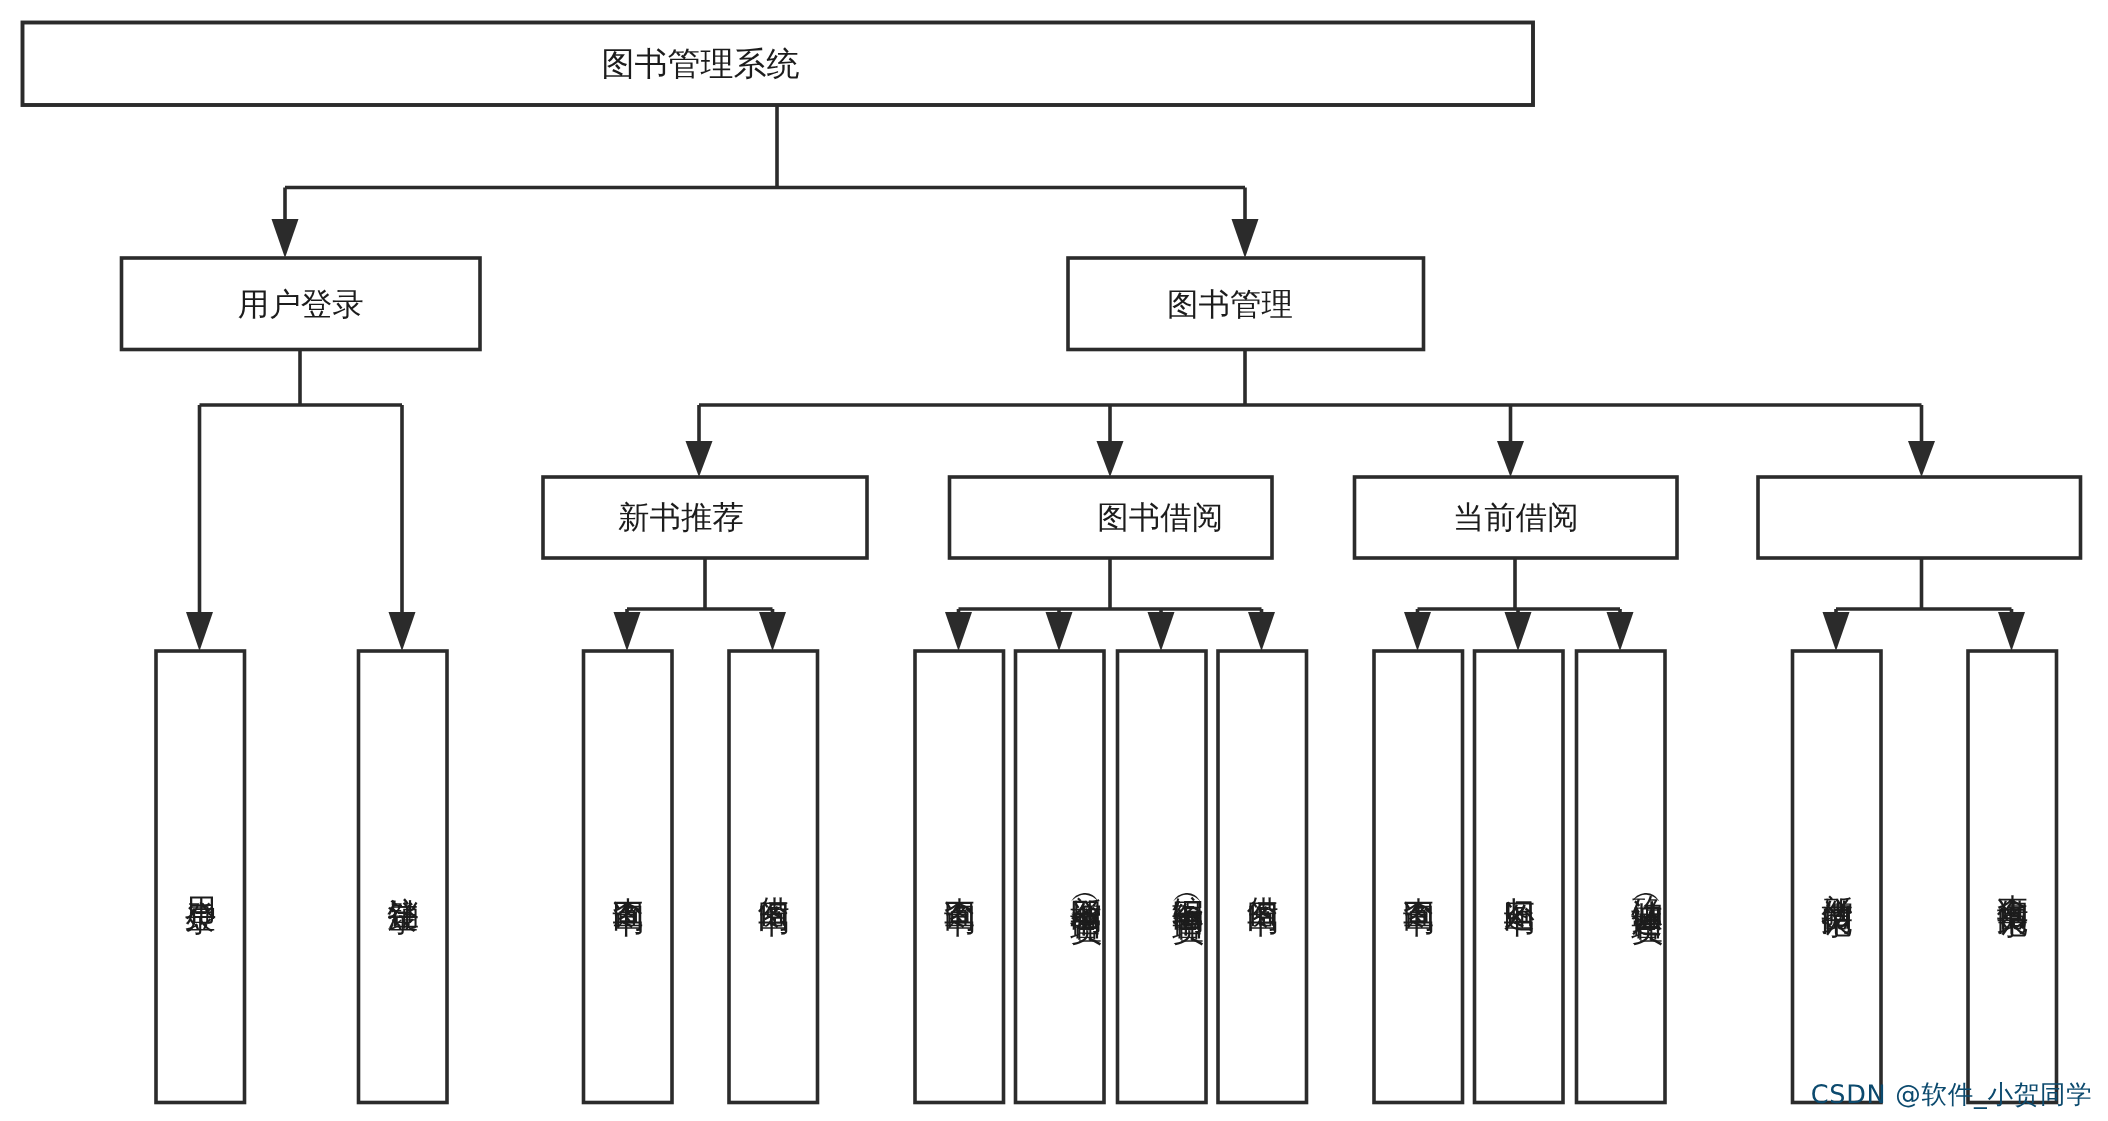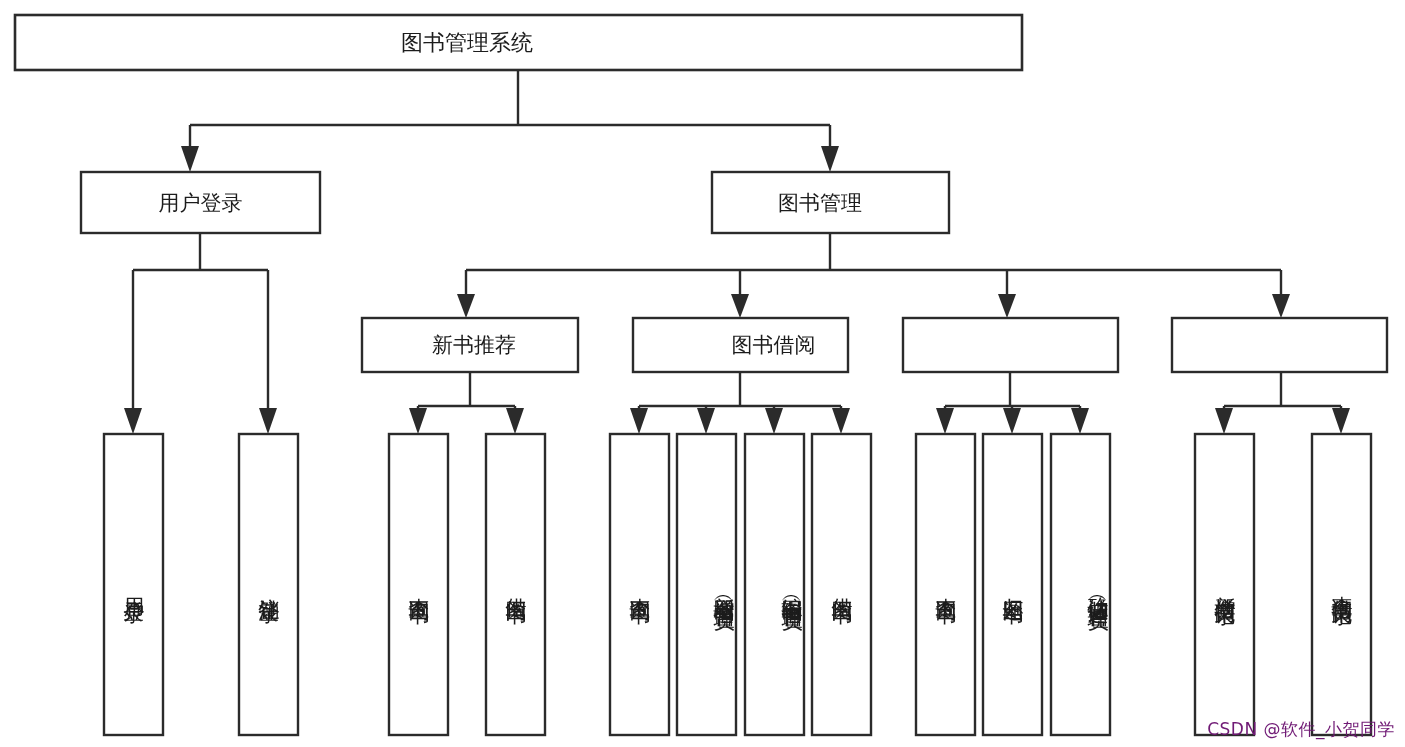--- a/index.html
+++ b/index.html
@@ -76,21 +76,21 @@
   }
   .hlabel.root-title {
     font-size: 22px;
   }
   #watermark {
     position: absolute;
     right: 10px;
     bottom: 6px;
     font-family: "DejaVu Sans", "Liberation Sans", sans-serif;
     font-size: 17px;
-    color: #701a75;
+    color: #0c4a6e;
     letter-spacing: 0.5px;
     white-space: nowrap;
     text-align: right;
   }
 </style>
 </head>
 <body>
 
 <div id="diagram-root">
 
@@ -188,22 +188,23 @@
       <rect class="node-box" x="1195" y="434" width="59" height="301"></rect>
       <rect class="node-box" x="1312" y="434" width="59" height="301"></rect>
     </g>
   </svg>
 
   <div class="hlabel root-title" style="left:15px; top:15px; width:904px; height:55px;">图书管理系统</div>
 
   <div class="hlabel" style="left:81px; top:172px; width:239px; height:61px;">用户登录</div>
   <div class="hlabel" style="left:712px; top:172px; width:216px; height:61px;">图书管理</div>
 
-  <div class="hlabel" style="left:366px; top:318px; width:216px; height:54px;">新书推荐</div>
+  <div class="hlabel" style="left:346px; top:318px; width:216px; height:54px;">新书推荐</div>
   <div class="hlabel" style="left:633px; top:318px; width:219px; height:54px;margin-left:31px;">图书借阅</div>
+  <div class="hlabel" style="left:903px; top:318px; width:215px; height:54px;">当前借阅</div>
 
   <div class="vlabel" style="left:104px; top:434px; width:59px; height:301px;">用户登录</div>
   <div class="vlabel" style="left:239px; top:434px; width:59px; height:301px;">注销登录</div>
 
   <div class="vlabel" style="left:389px; top:434px; width:59px; height:301px;">查询图书</div>
   <div class="vlabel" style="left:486px; top:434px; width:59px; height:301px;">借阅图书</div>
 
   <div class="vlabel" style="left:610px; top:434px; width:59px; height:301px;">查询图书</div>
   <div class="vlabel" style="left:677px; top:434px; width:59px; height:301px; align-items:flex-start; padding-top:8px; box-sizing:border-box;">新增图书（管理员）</div>
   <div class="vlabel" style="left:745px; top:434px; width:59px; height:301px; align-items:flex-start; padding-top:8px; box-sizing:border-box;">编辑图书（管理员）</div>

